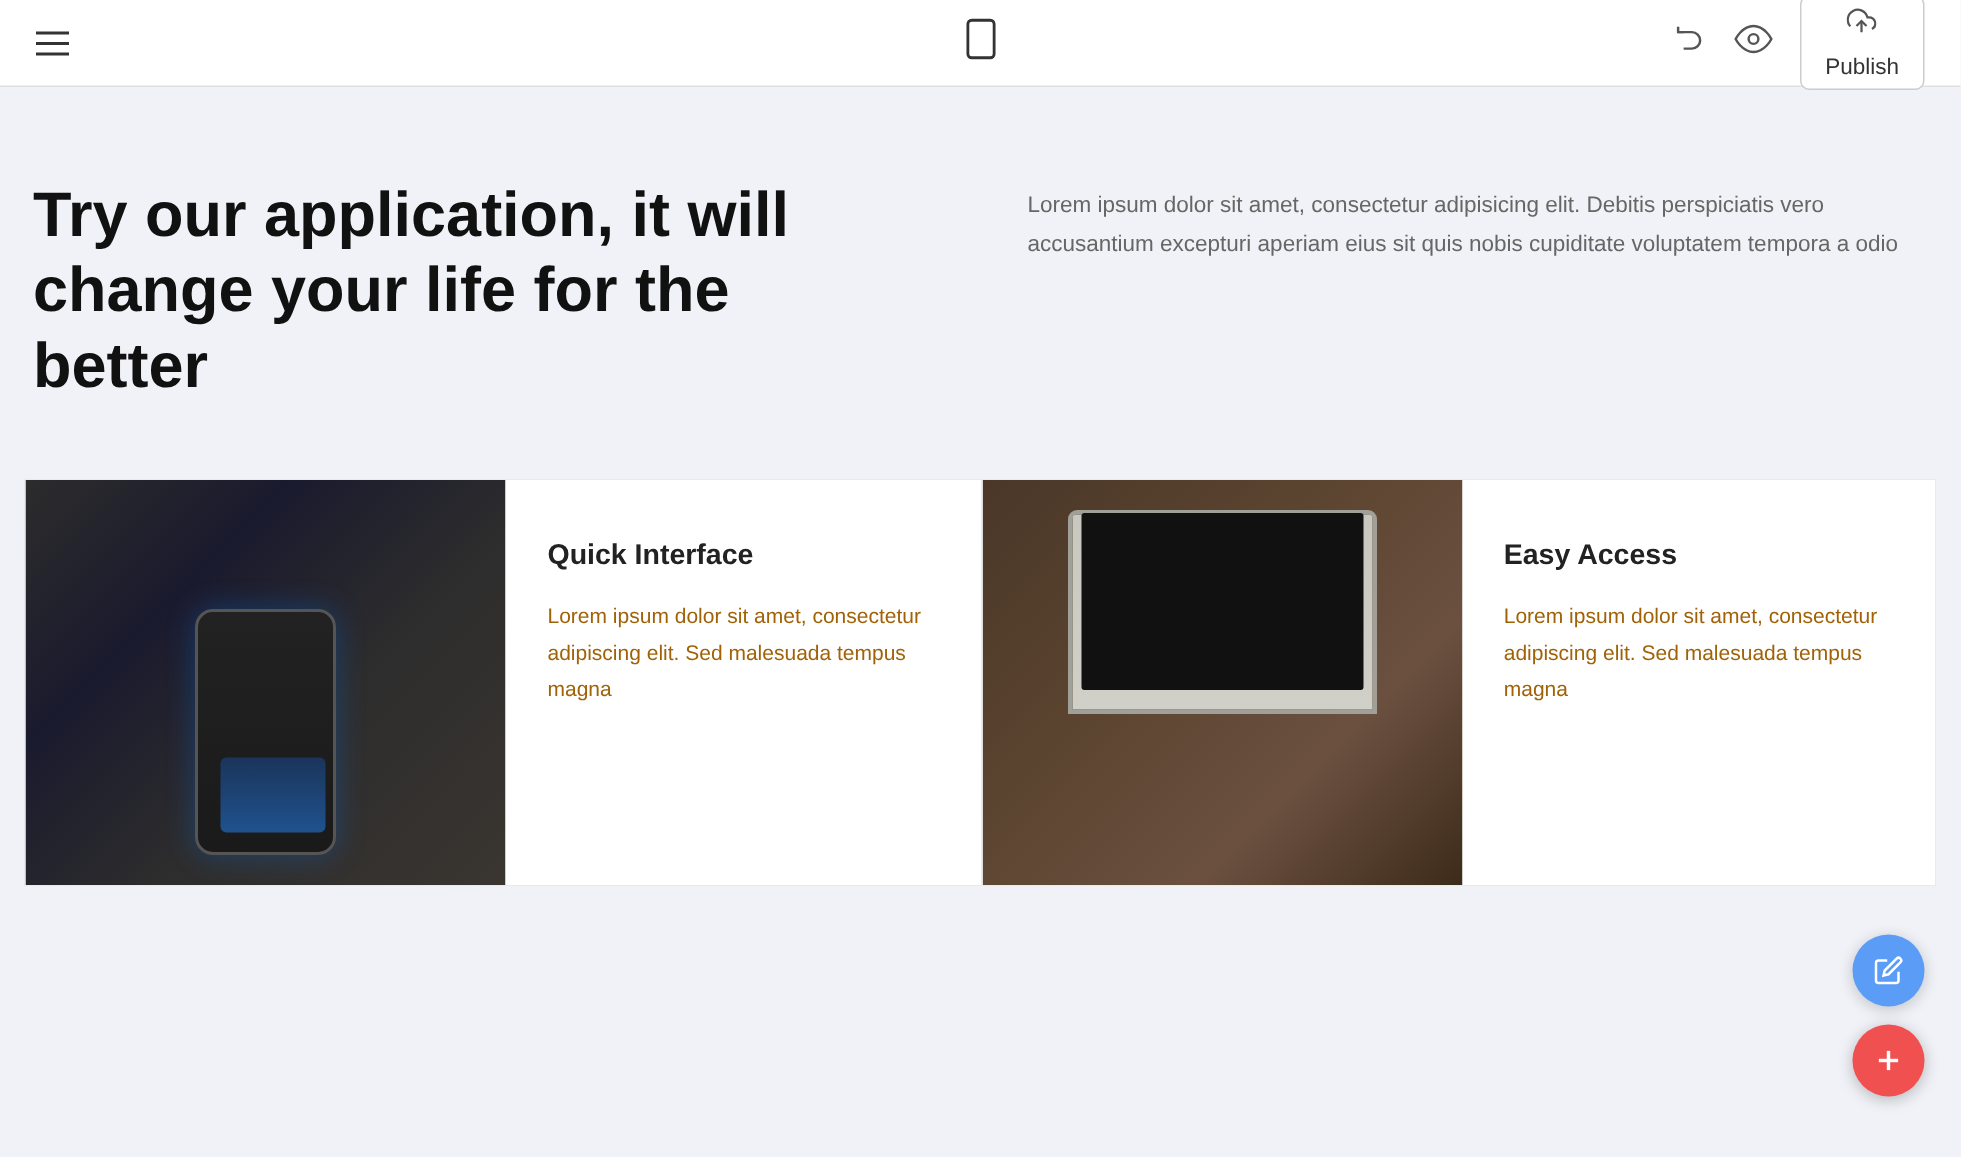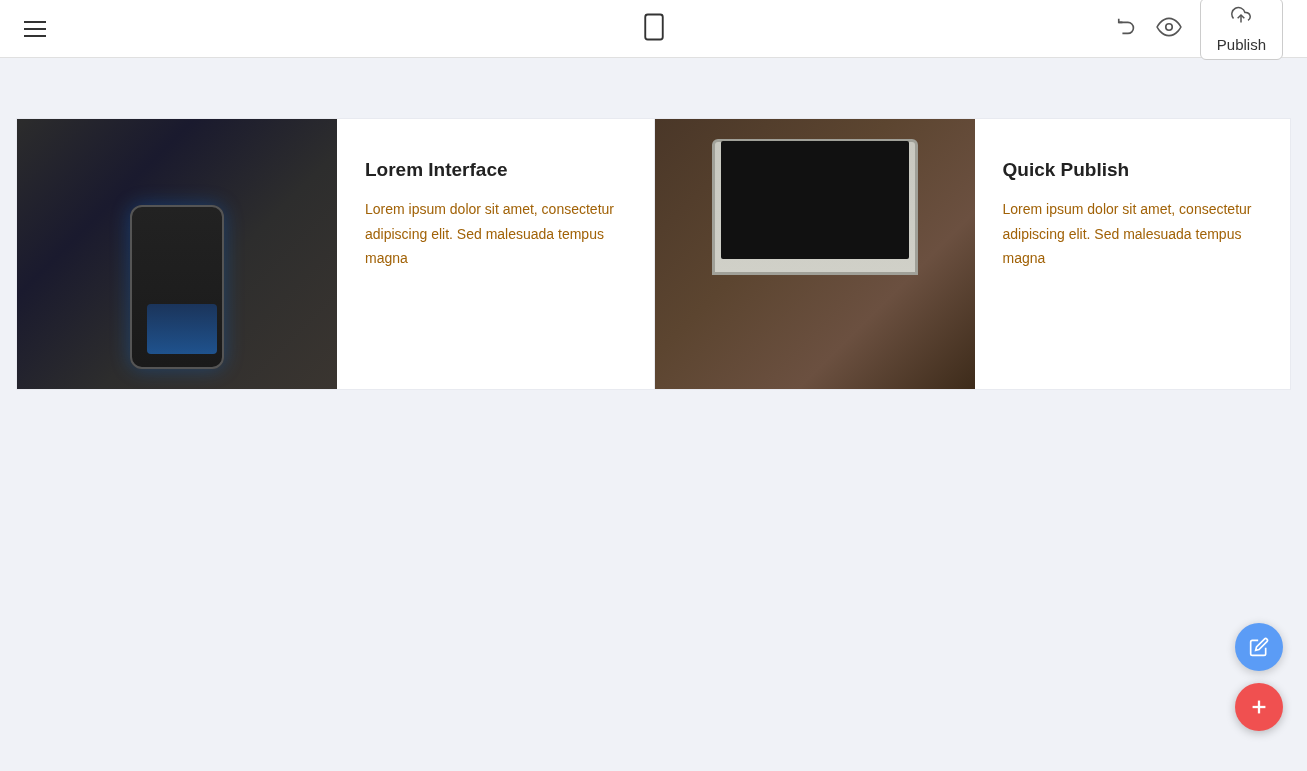--- a/index.html
+++ b/index.html
@@ -237,39 +237,43 @@
           <path d="M20.39 18.39A5 5 0 0 0 18 9h-1.26A8 8 0 1 0 3 16.3"></path>
         </svg>
       </span>
       <span>Publish</span>
     </button>
   </div>
 </div>
 
 <div class="page-content">
 
+  <div class="hero-section">
+    <h1 class="hero-title">Try our application, it will change your life for the better</h1>
+    <p class="hero-description">Lorem ipsum dolor sit amet, consectetur adipisicing elit. Debitis perspiciatis vero accusantium excepturi aperiam eius sit quis nobis cupiditate voluptatem tempora a odio</p>
+  </div>
 
   <div class="cards-section">
 
     <div class="card">
       <div class="card-image">
         <div class="phone-img-bg"></div>
       </div>
       <div class="card-body">
-        <div class="card-title">Lorem Interface</div>
+        <div class="card-title">Quick Interface</div>
         <p class="card-text">Lorem ipsum dolor sit amet, consectetur adipiscing elit. Sed malesuada tempus magna</p>
       </div>
     </div>
 
     <div class="card">
       <div class="card-image">
         <div class="laptop-img-bg"></div>
       </div>
       <div class="card-body">
-        <div class="card-title">Quick Publish</div>
+        <div class="card-title">Easy Access</div>
         <p class="card-text">Lorem ipsum dolor sit amet, consectetur adipiscing elit. Sed malesuada tempus magna</p>
       </div>
     </div>
 
   </div>
 
 </div>
 
 <button class="fab-edit">
   <svg viewBox="0 0 24 24">

